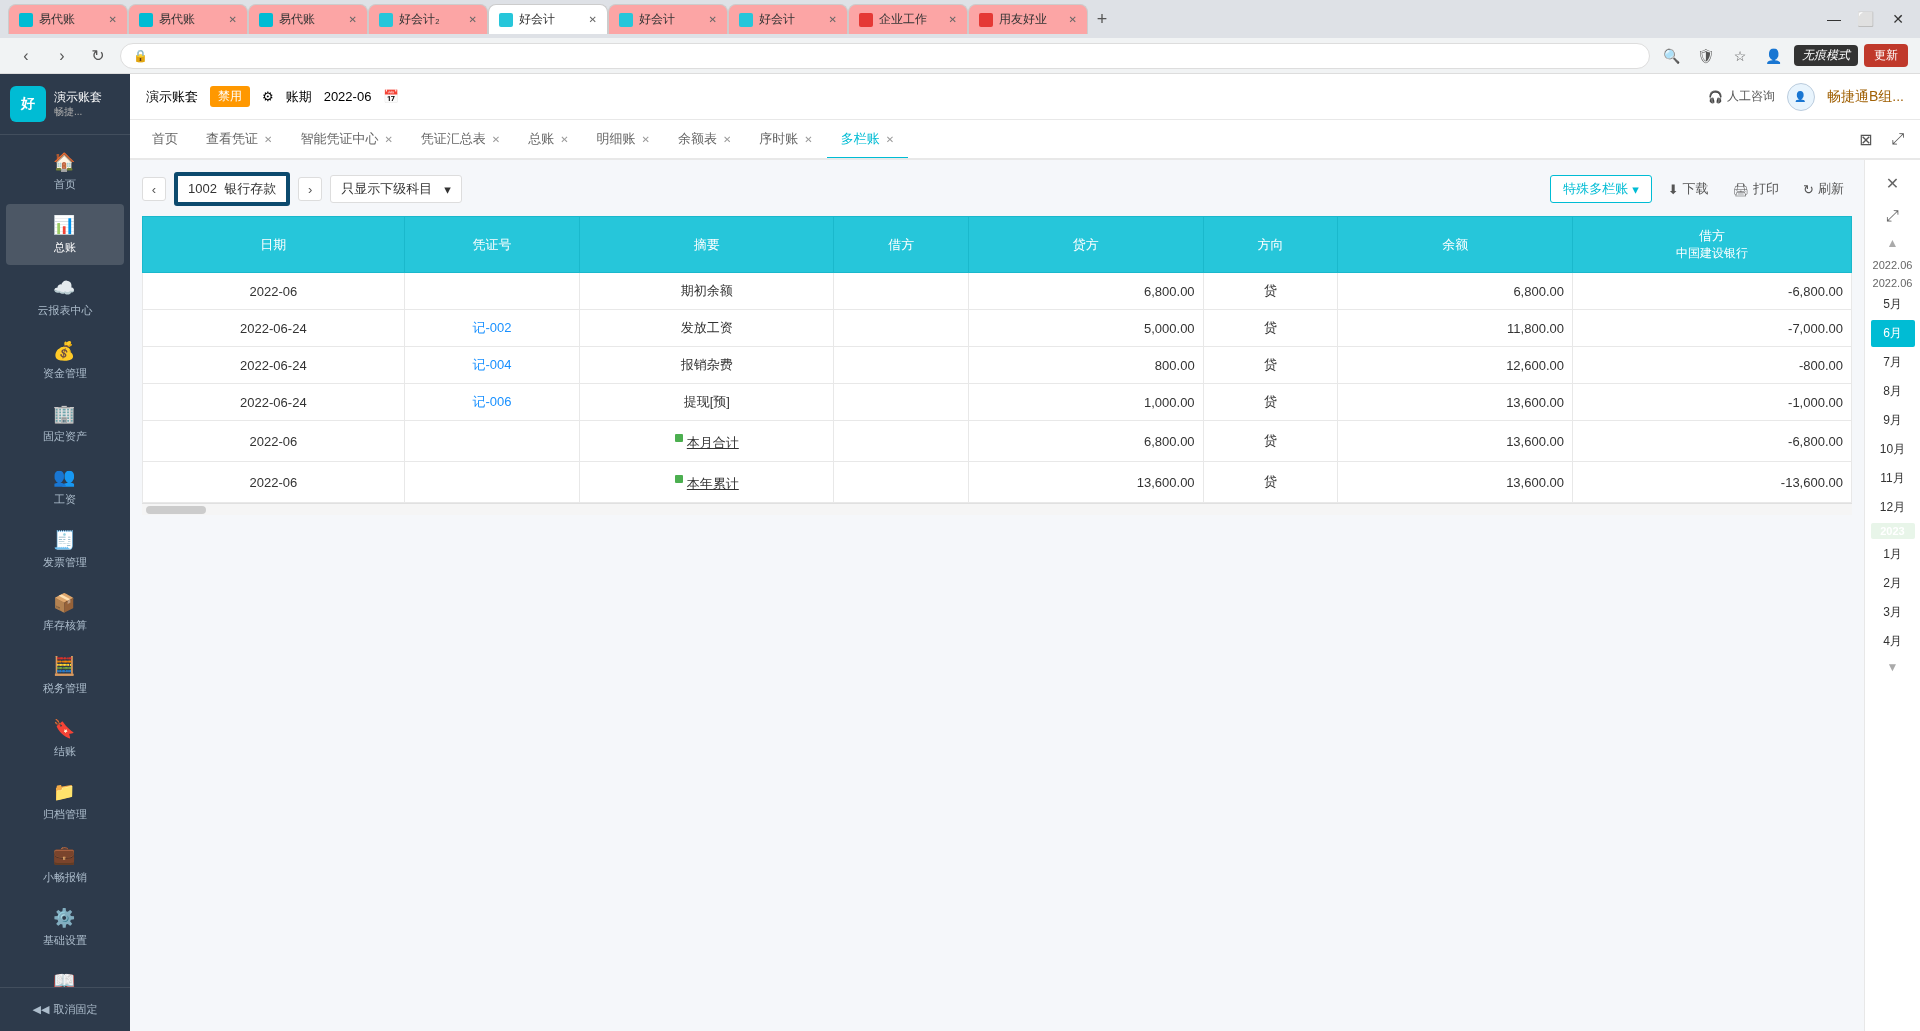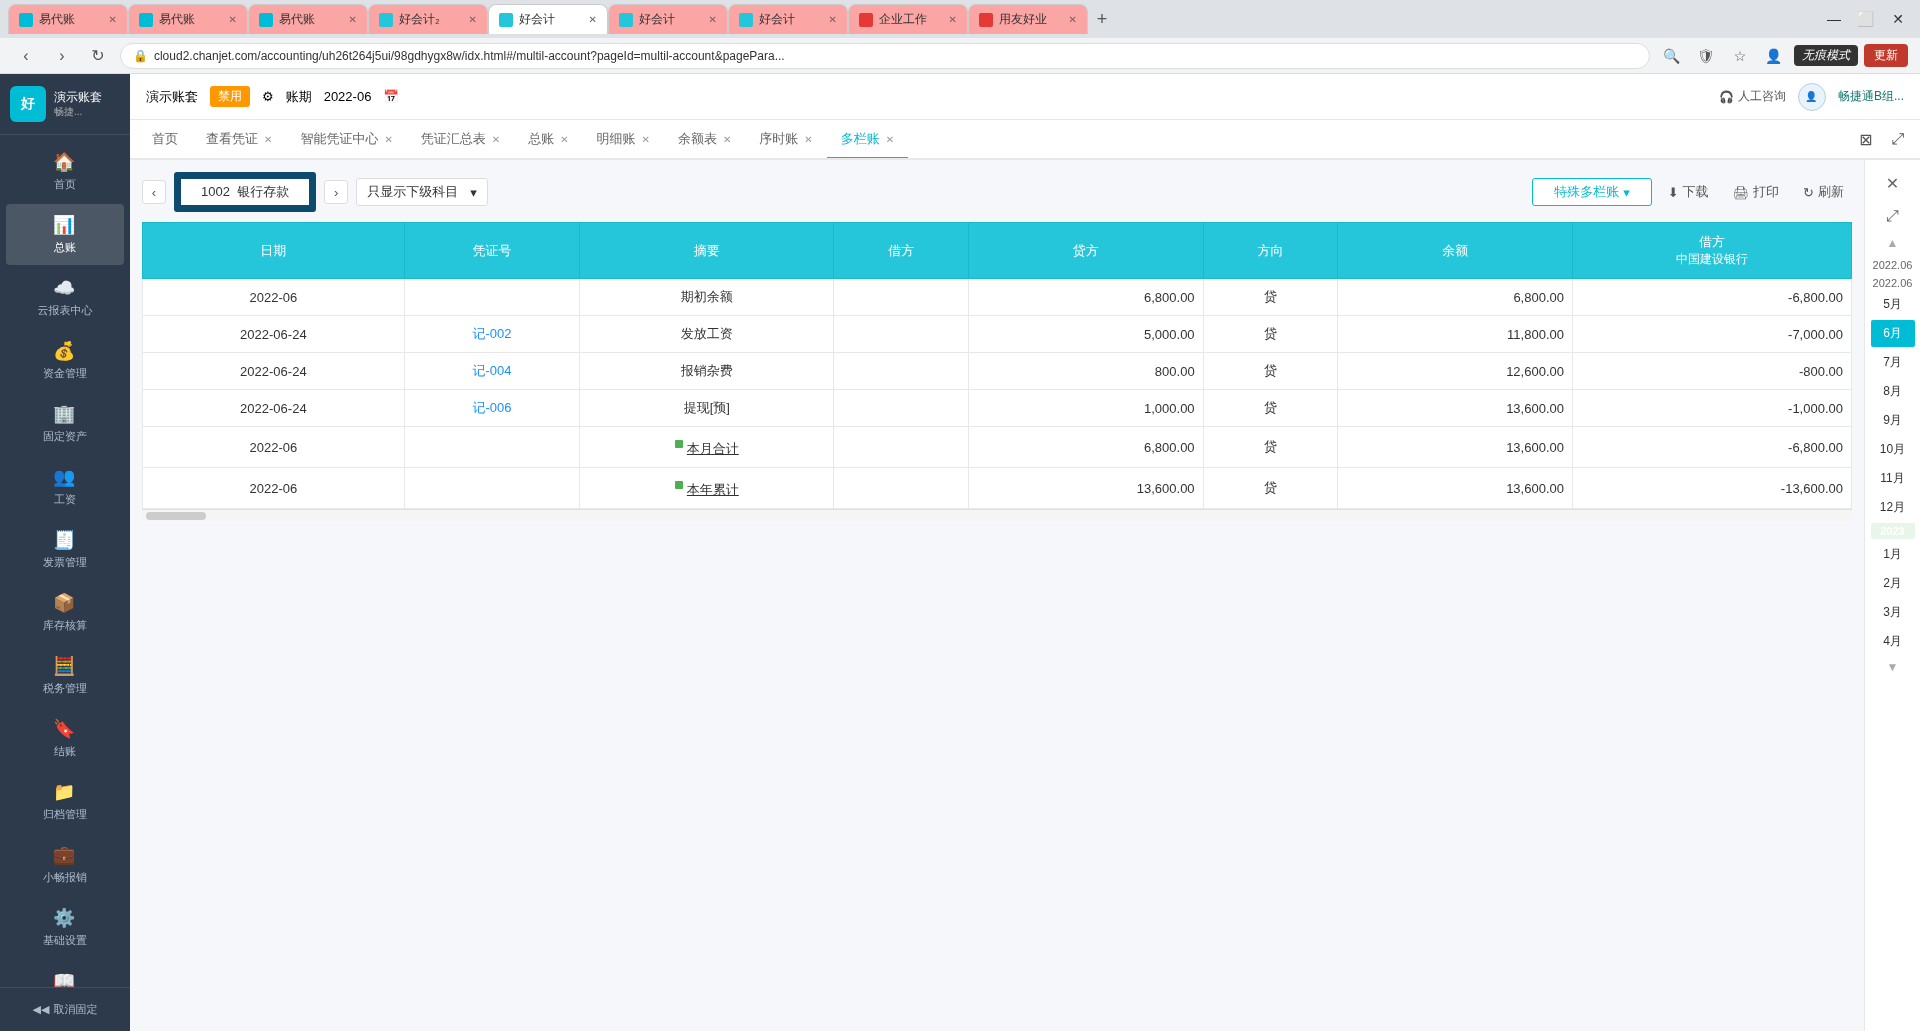--- a/index.html
+++ b/index.html
@@ -42,41 +42,41 @@
 
     
     .main-content { flex: 1; display: flex; flex-direction: column; overflow: hidden; background: #f5f7fa; }
 
     
     .top-bar { background: #fff; height: 46px; display: flex; align-items: center; padding: 0 16px; gap: 12px; border-bottom: 1px solid #e8e8e8; flex-shrink: 0; }
     .demo-badge { background: #ff9800; color: #fff; padding: 2px 8px; border-radius: 3px; font-size: 12px; cursor: pointer; }
     .top-bar-right { margin-left: auto; display: flex; align-items: center; gap: 12px; }
     .consult-btn { display: flex; align-items: center; gap: 4px; color: #555; font-size: 12px; cursor: pointer; }
     .user-avatar { width: 28px; height: 28px; border-radius: 50%; background: #e8f4fd; border: 1px solid #bcd; display: flex; align-items: center; justify-content: center; font-size: 10px; color: #555; }
-    .user-name { font-size: 12px; color: #0f766e; }
+    .user-name { font-size: 14px; color: #a16207; }
 
     
     .tab-bar { background: #fff; display: flex; align-items: center; border-bottom: 2px solid #e8e8e8; flex-shrink: 0; overflow-x: auto; padding: 0 8px; gap: 0; height: 40px; }
     .page-tab { display: flex; align-items: center; padding: 0 14px; height: 100%; color: #666; font-size: 13px; cursor: pointer; border-bottom: 2px solid transparent; margin-bottom: -2px; white-space: nowrap; gap: 6px; }
     .page-tab.active { color: #00bcd4; border-bottom-color: #00bcd4; font-weight: 500; }
     .page-tab-close { font-size: 10px; color: #999; cursor: pointer; }
     .tab-bar-actions { margin-left: auto; display: flex; align-items: center; gap: 4px; }
     .tab-action-btn { width: 28px; height: 28px; display: flex; align-items: center; justify-content: center; color: #555; cursor: pointer; font-size: 16px; }
 
     
     .content-area { flex: 1; display: flex; overflow: hidden; }
 
     
     .ledger-content { flex: 1; padding: 12px; overflow: auto; }
     .ledger-toolbar { display: flex; align-items: center; gap: 8px; margin-bottom: 10px; }
     .nav-arrow { width: 24px; height: 24px; border: 1px solid #ddd; border-radius: 3px; display: flex; align-items: center; justify-content: center; cursor: pointer; color: #555; background: #fff; }
-    .account-selector { background: #fff; border: 7px solid #0c4a6e; border-radius: 3px; padding: 4px 20px; font-size: 13px; color: #333; cursor: pointer; }
+    .account-selector { background: #fff; border: 4px solid #0c4a6e; border-radius: 3px; padding: 4px 10px; font-size: 13px; color: #333; cursor: pointer; }
     .filter-select { background: #fff; border: 1px solid #ddd; border-radius: 3px; padding: 4px 10px; font-size: 13px; color: #333; cursor: pointer; display: flex; align-items: center; gap: 12px; }
     .toolbar-right { margin-left: auto; display: flex; align-items: center; gap: 8px; }
-    .multi-col-btn { border: 1px solid #00bcd4; color: #00bcd4; background: #fff; padding: 4px 21px; border-radius: 3px; cursor: pointer; font-size: 13px; display: flex; align-items: center; gap: 4px; }
+    .multi-col-btn { border: 1px solid #00bcd4; color: #00bcd4; background: #fff; padding: 4px 12px; border-radius: 3px; cursor: pointer; font-size: 13px; display: flex; align-items: center; gap: 4px; }
     .action-btn { color: #555; background: none; border: none; cursor: pointer; font-size: 13px; display: flex; align-items: center; gap: 4px; padding: 4px 8px; }
 
     
     .ledger-table { width: 100%; border-collapse: collapse; background: #8b5cf6; }
     .ledger-table thead tr th { background: #26c6da; color: #fff; padding: 10px 8px; text-align: center; font-size: 13px; font-weight: normal; border: 1px solid #1ab8cc; }
     .ledger-table tbody tr td { padding: 9px 8px; text-align: center; font-size: 13px; color: #333; border: 1px solid #e8e8e8; background: #fff; }
     .ledger-table tbody tr td.number { text-align: right; }
     .ledger-table tbody tr td.link { color: #1890ff; cursor: pointer; text-decoration: none; }
     .table-badge { display: inline-flex; align-items: flex-start; gap: 4px; text-decoration: underline; }
     .badge-dot { width: 8px; height: 8px; background: #4caf50; border-radius: 1px; display: inline-block; }
@@ -153,21 +153,20 @@
     <div class="browser-btn">✕</div>
   </div>
 </div>
 
 <div class="address-bar">
   <div class="nav-btn">‹</div>
   <div class="nav-btn">›</div>
   <div class="nav-btn">↻</div>
   <div class="url-box">
     <span style="margin-right:6px; color:#555;">🔒</span>
-    <span>cloud2.chanjet.com/accounting/uh26t264j5ui/98gdhygx8w/idx.html#/multil-account?pageId=multil-account&amp;pagePara...</span>
   </div>
   <div class="address-actions">
     <div class="addr-btn">🔍</div>
     <div class="addr-btn">🛡</div>
     <div class="addr-btn">☆</div>
     <div class="addr-btn">👤</div>
     <div class="incognito-btn">无痕模式</div>
     <div class="update-btn">更新</div>
   </div>
 </div>

